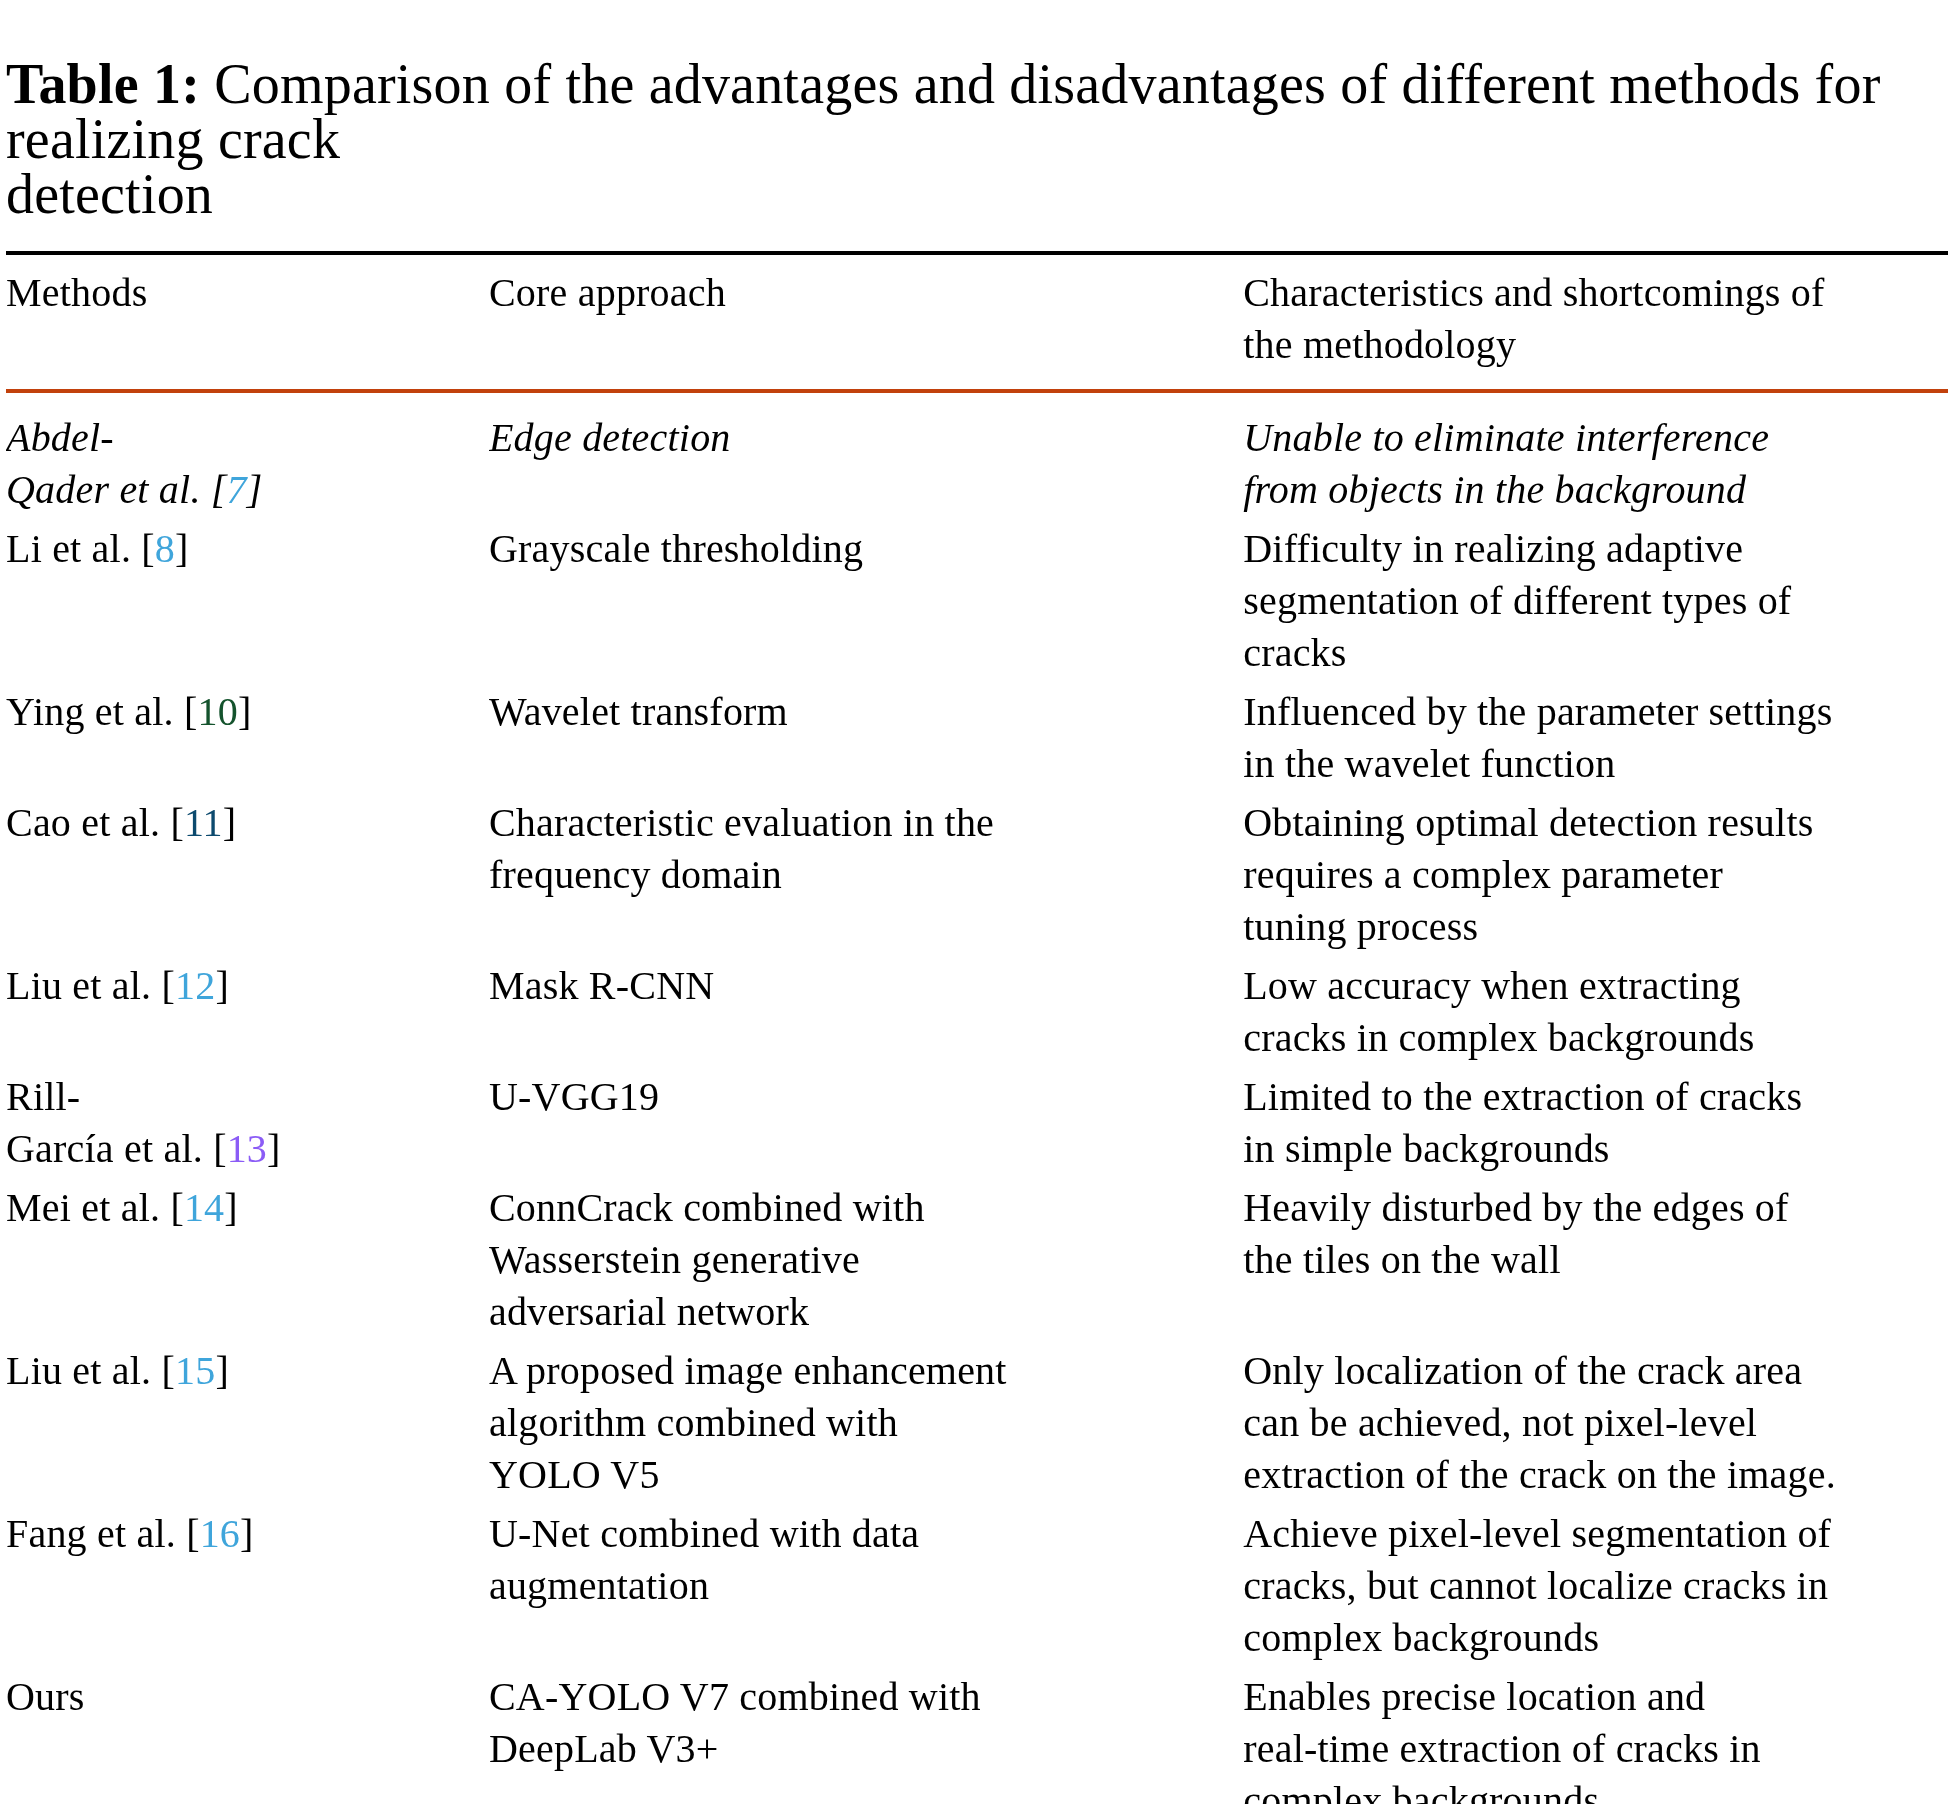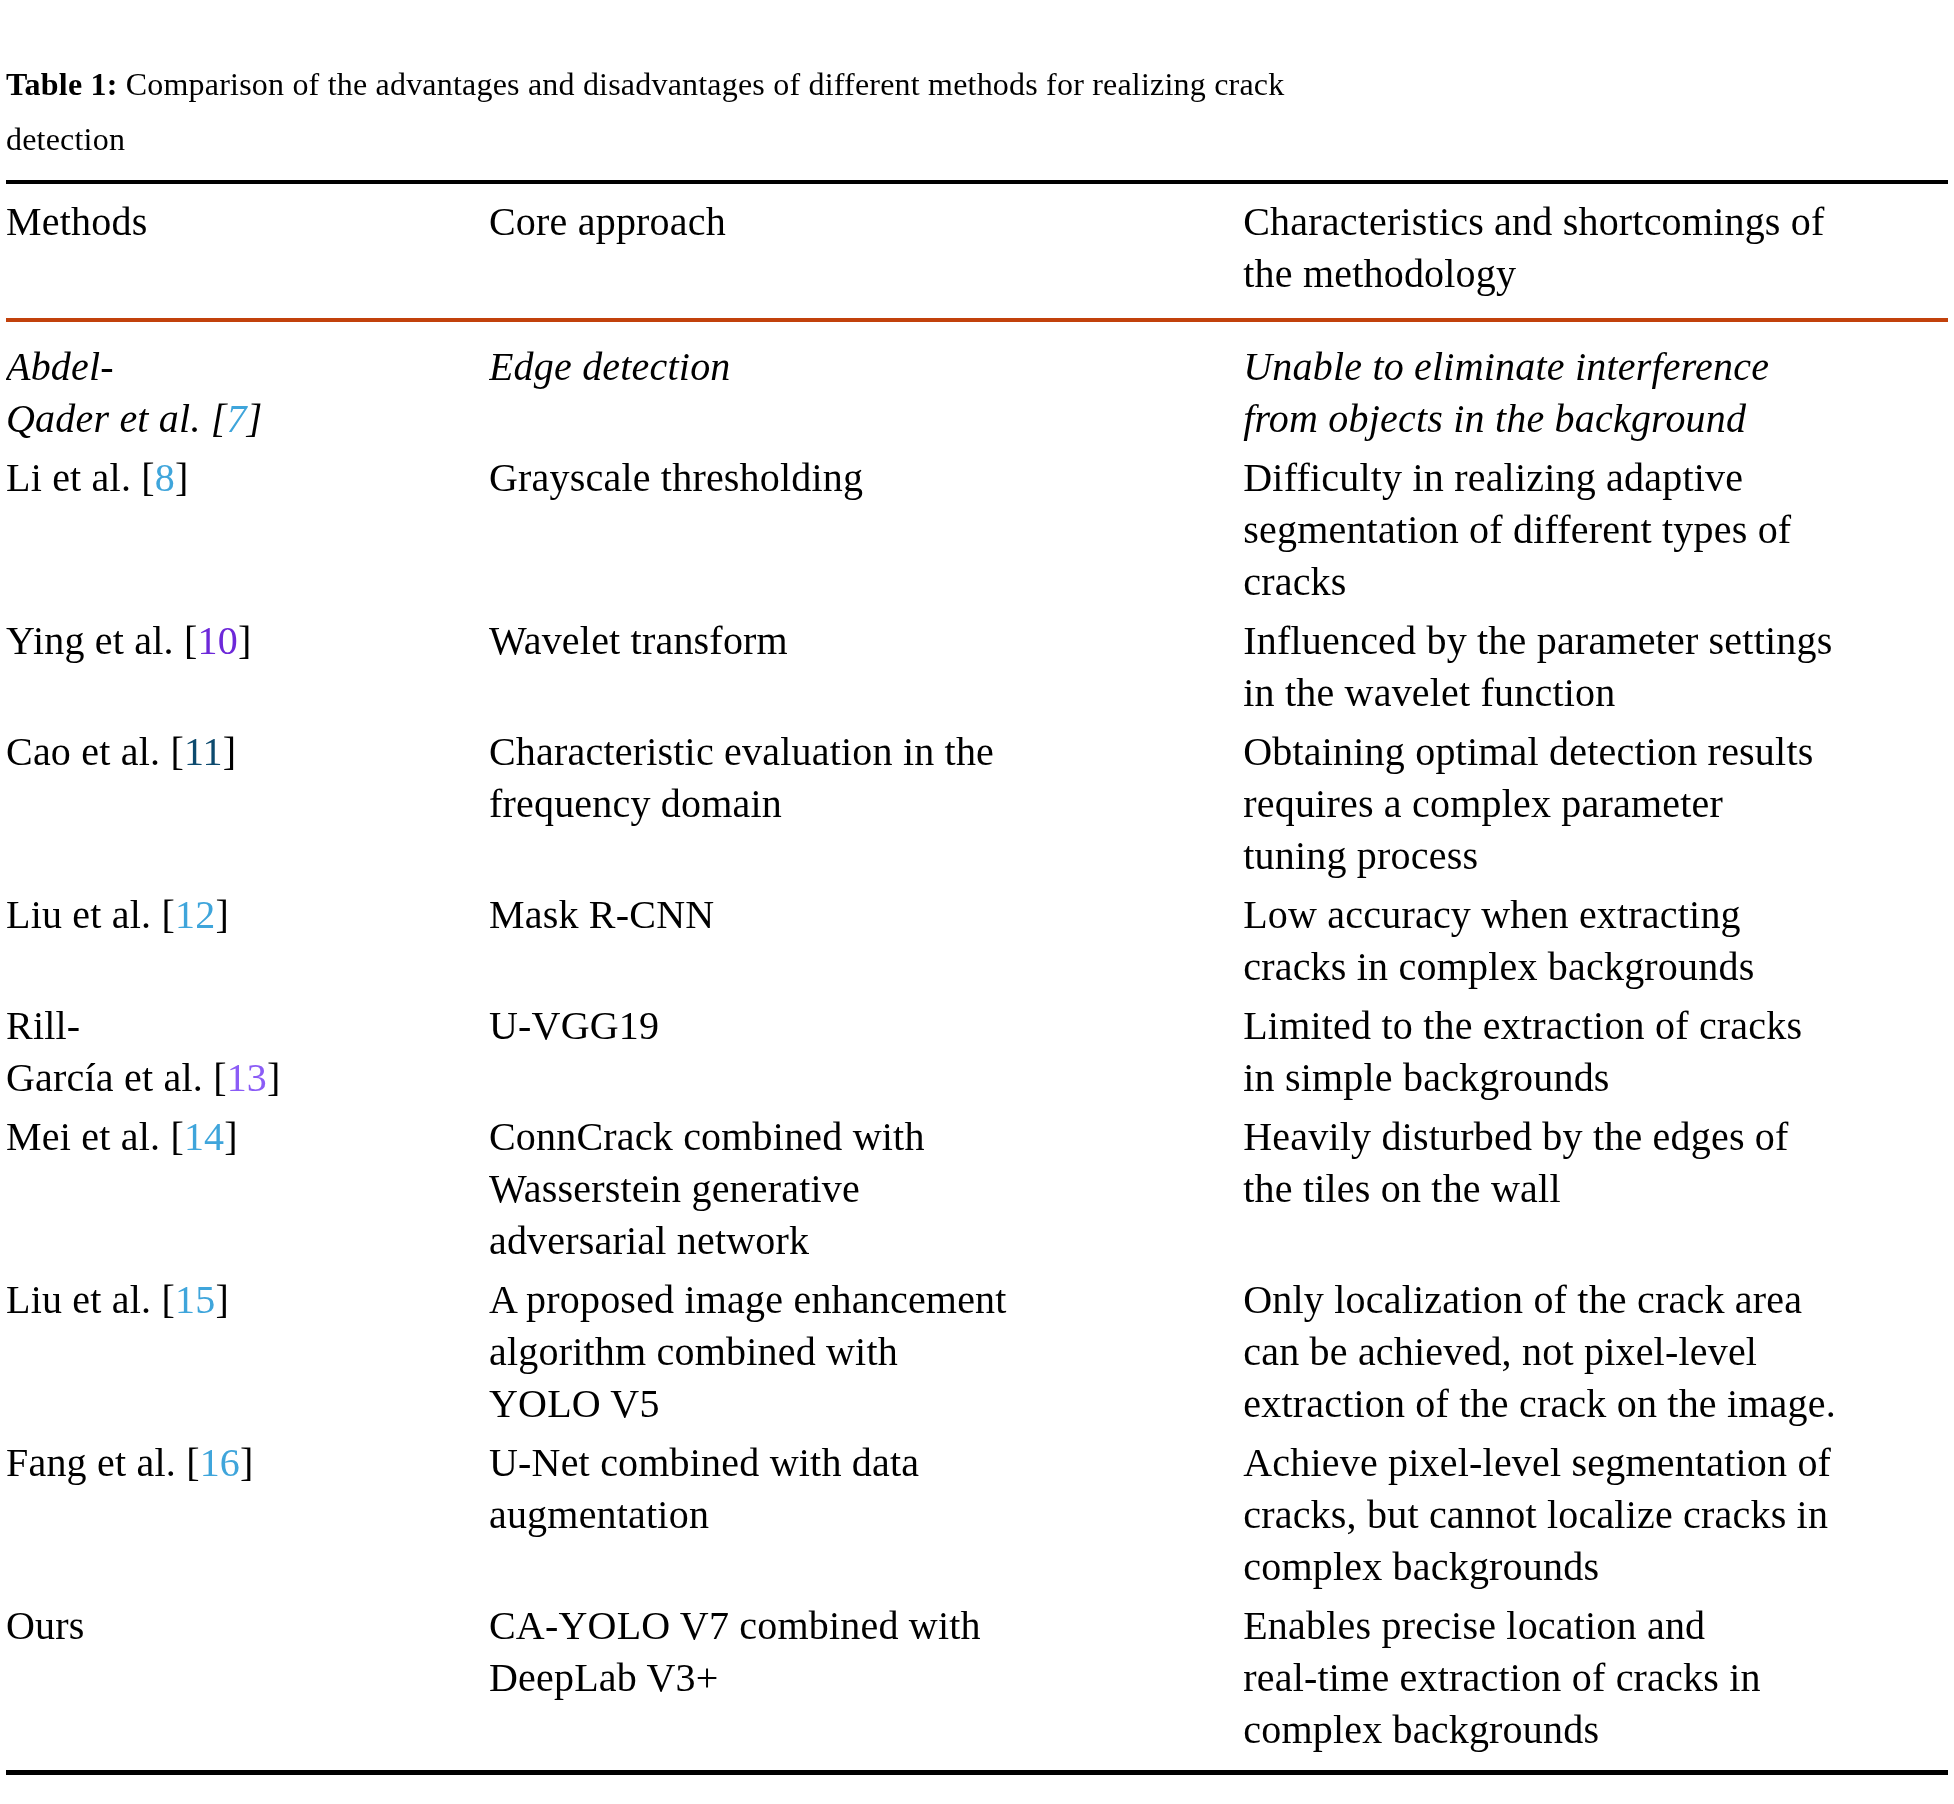--- a/index.html
+++ b/index.html
@@ -10,24 +10,24 @@
   }
   body {
     width: 1954px;
     min-height: 1804px;
     font-family: "Liberation Serif", "DejaVu Serif", serif;
     box-sizing: border-box;
     padding: 2px 6px 0 6px;
   }
   
   .caption {
-    font-size: 32px;
+    font-size: 56px;
     line-height: 55px;
     white-space: pre-line;
-    margin: 0 0 13px 0;
+    margin: 0 0 29px 0;
     letter-spacing: 0.2px;
   }
   .caption .bold { font-weight: bold; }
   
   table.cmp {
     width: 100%;
     border-collapse: collapse;
     table-layout: fixed;
     border-top: 4px solid #000;
     border-bottom: 5px solid #000;
@@ -84,21 +84,21 @@
 from objects in the background</td>
       </tr>
       <tr>
         <td><span>Li et al. </span><span class="citation"><span>[</span><span class="cite" style="color: rgb(63, 165, 219);">8</span><span>]</span></span></td>
         <td>Grayscale thresholding</td>
         <td>Difficulty in realizing adaptive
 segmentation of different types of
 cracks</td>
       </tr>
       <tr>
-        <td><span>Ying et al. </span><span class="citation"><span>[</span><span class="cite" style="color: #6d28d9;">10</span><span>]</span></span></td>
+        <td><span>Ying et al. </span><span class="citation"><span>[</span><span class="cite" style="color: #14532d;">10</span><span>]</span></span></td>
         <td>Wavelet transform</td>
         <td>Influenced by the parameter settings
 in the wavelet function</td>
       </tr>
       <tr>
         <td><span>Cao et al. </span><span class="citation"><span>[</span><span class="cite" style="color: #0c4a6e;">11</span><span>]</span></span></td>
         <td>Characteristic evaluation in the
 frequency domain</td>
         <td>Obtaining optimal detection results
 requires a complex parameter

